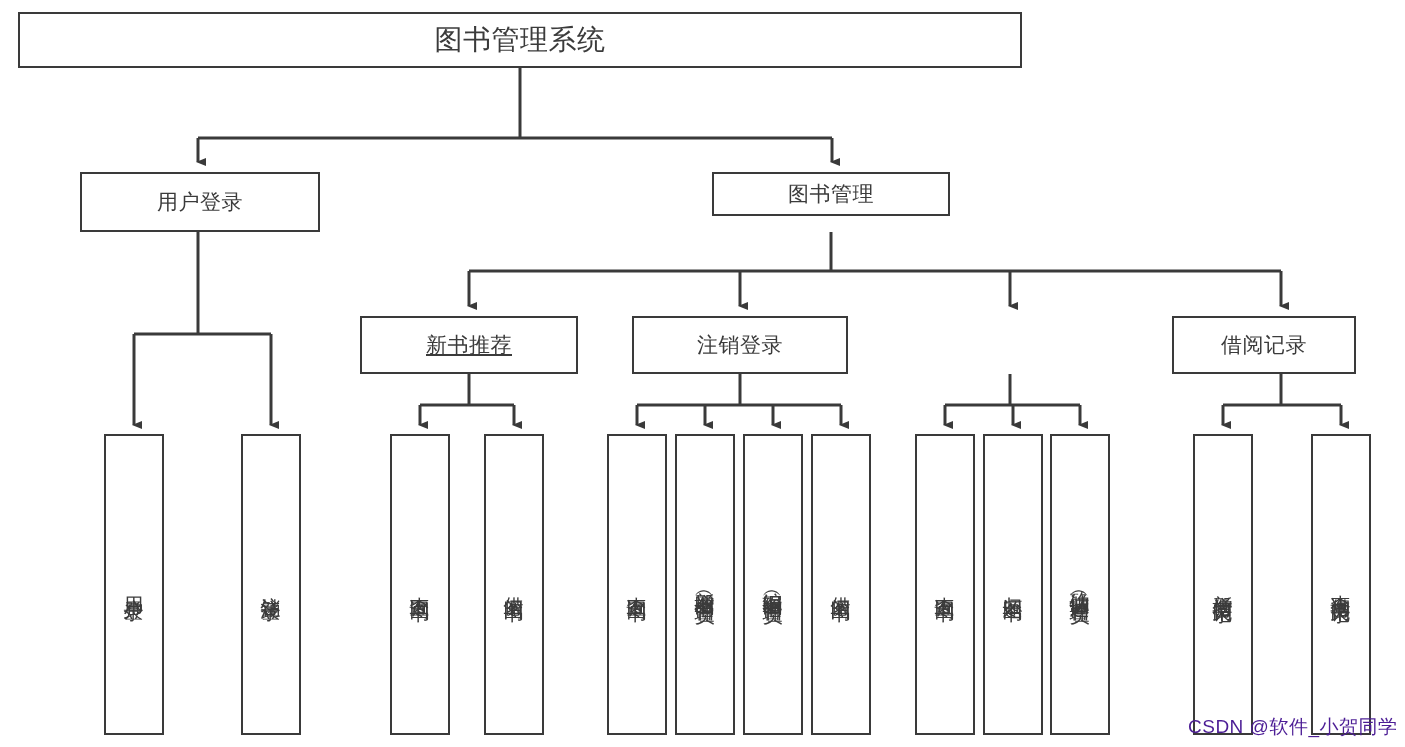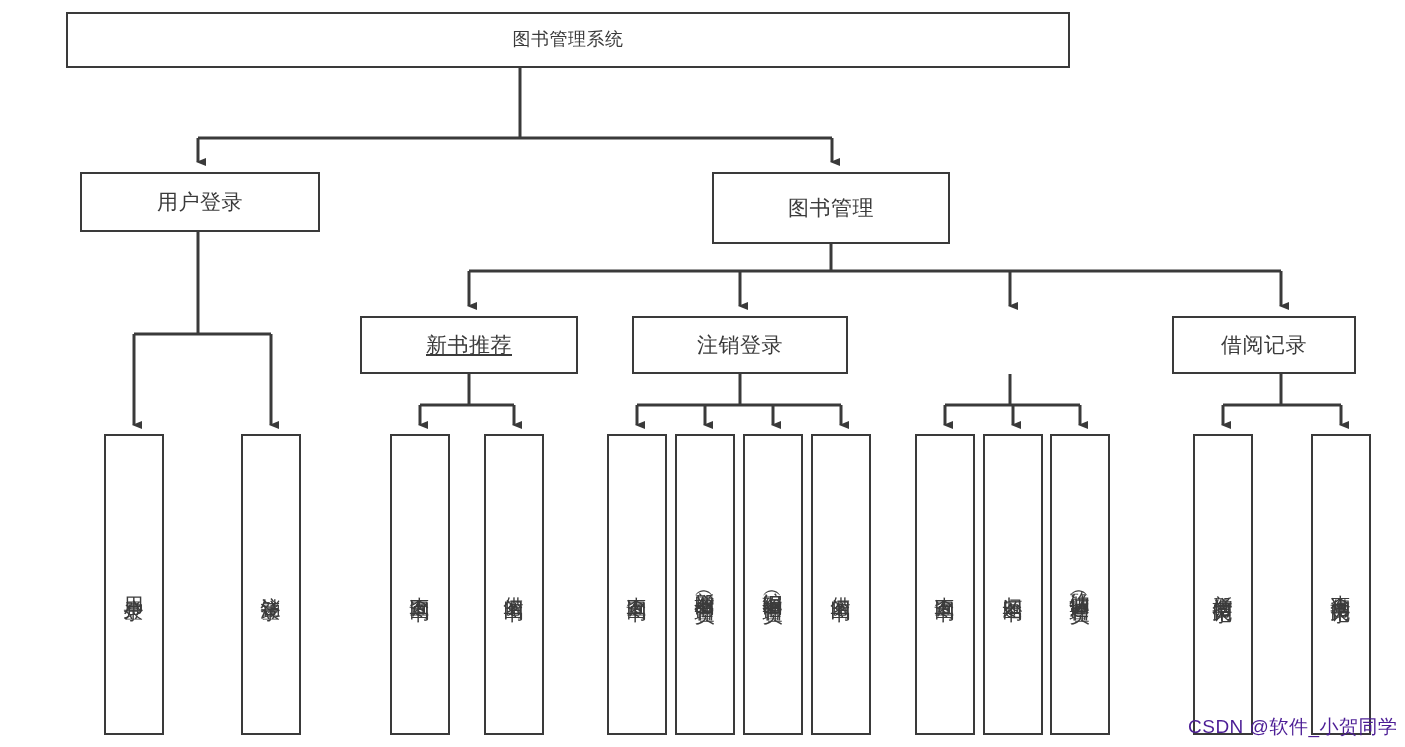--- a/index.html
+++ b/index.html
@@ -12,21 +12,21 @@
   svg.lines{position:absolute;left:0;top:0;width:1405px;height:747px;pointer-events:none;}
 
   .node{
     position:absolute;
     background:#ffffff;
     border:2px solid #3a3a3a;
     box-sizing:border-box;
     display:flex;align-items:center;justify-content:center;
     color:#3b3b3b;
   }
-  .node.root{font-size:18px;margin-left:48px;}
+  .node.root{font-size:28px;}
   .node.mid{font-size:21px;}
   .node.leaf{font-size:20px;}
 
   .node .lbl{
     display:block;
     line-height:1.18;
     letter-spacing:0.5px;
     white-space:pre-wrap;
     text-align:center;
   }
@@ -101,21 +101,21 @@
     </g>
   </svg>
 
   <div class="node root" style="left:18px;top:12px;width:1004px;height:56px;">
     <span class="lbl">图书管理系统</span>
   </div>
 
   <div class="node mid" style="left:80px;top:172px;width:240px;height:60px;">
     <span class="lbl">用户登录</span>
   </div>
-  <div class="node mid" style="left:712px;top:172px;width:238px;height:72px;">
+  <div class="node mid" style="left:712px;top:172px;width:238px;height:44px;">
     <span class="lbl">图书管理</span>
   </div>
 
   <div class="node mid" style="left:360px;top:316px;width:218px;height:58px;text-decoration:underline;">
     <span class="lbl">新书推荐</span>
   </div>
   <div class="node mid" style="left:632px;top:316px;width:216px;height:58px;">
     <span class="lbl">注销登录</span>
   </div>
   <div class="node mid" style="left:1172px;top:316px;width:184px;height:58px;">

